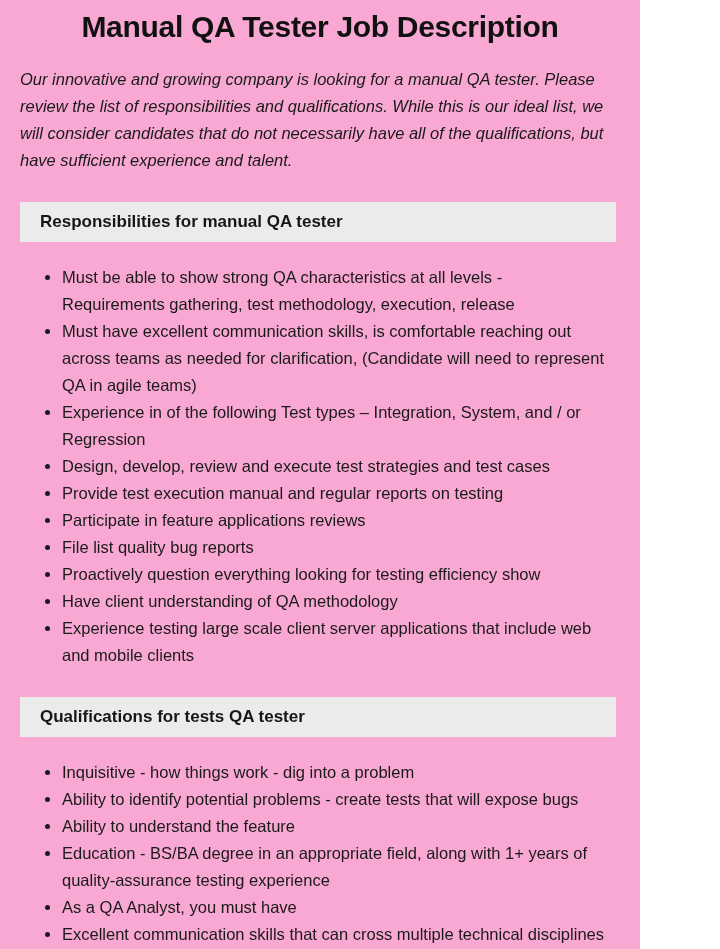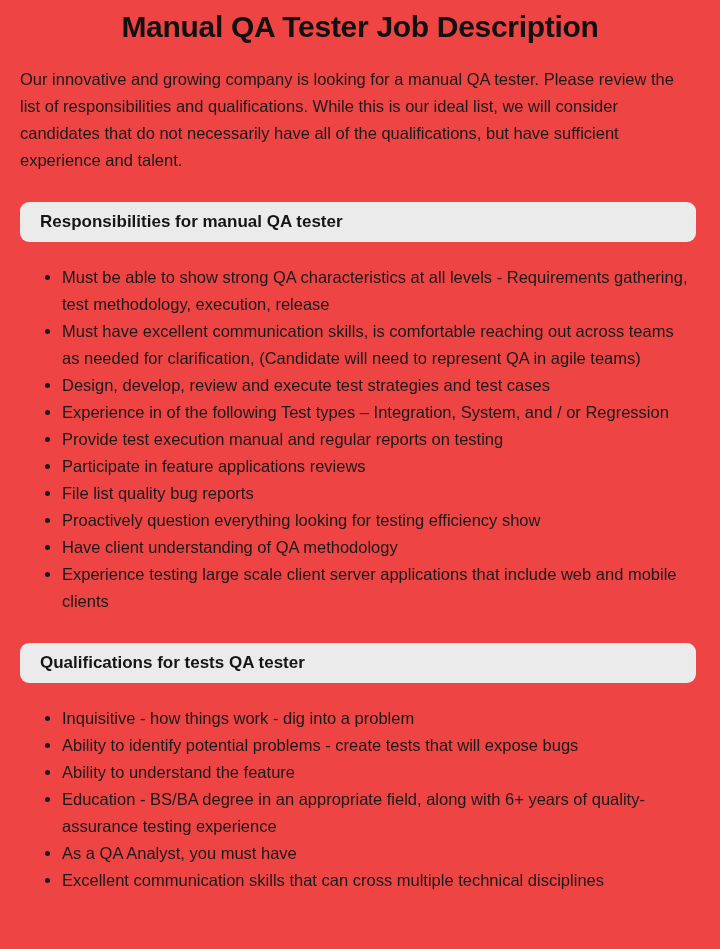--- a/index.html
+++ b/index.html
@@ -2,51 +2,51 @@
 <html><head>
 <meta charset="utf-8">
 <style>
   html, body {
     margin: 0;
     padding: 0;
     background: #ffffff;
   }
   .page {
     position: relative;
-    width: 720px;
+    width: 640px;
     height: 949px;
-    background: #ef4444;
+    background: #f9a8d4;
     color: #1a1a1a;
     font-family: "Liberation Sans", sans-serif;
     overflow: hidden;
   }
   .page-title {
     margin: 5px 0 0 0;
     text-align: center;
     font-size: 30px;
     line-height: 44px;
     font-weight: bold;
     letter-spacing: -0.3px;
     color: #111111;
   }
   .intro {
     margin: 17px 24px 0 20px;
     font-size: 16.5px;
     line-height: 27px;
+    font-style: italic;
   }
   .section-bar {
     margin: 28px 24px 0 20px;
     background: #ebebeb;
     box-sizing: border-box;
     padding: 9px 20px 9px 20px;
     font-size: 17px;
     line-height: 22px;
     font-weight: bold;
     color: #161616;
-    border-radius: 9px;
   }
   ul.bullet-list {
     list-style: none;
     margin: 22px 32px 0 0;
     padding: 0 0 0 62px;
     font-size: 16.5px;
     line-height: 27px;
   }
   ul.bullet-list li {
     position: relative;
@@ -69,36 +69,36 @@
 
   <h1 class="page-title">Manual QA Tester Job Description</h1>
 
   <p class="intro">Our innovative and growing company is looking for a manual QA tester. Please review the list of responsibilities and qualifications. While this is our ideal list, we will consider candidates that do not necessarily have all of the qualifications, but have sufficient experience and talent.</p>
 
   <section>
     <div class="section-bar">Responsibilities for manual QA tester</div>
     <ul class="bullet-list">
         <li>Must be able to show strong QA characteristics at all levels - Requirements gathering, test methodology, execution, release</li>
         <li>Must have excellent communication skills, is comfortable reaching out across teams as needed for clarification, (Candidate will need to represent QA in agile teams)</li>
+        <li>Experience in of the following Test types – Integration, System, and / or Regression</li>
         <li>Design, develop, review and execute test strategies and test cases</li>
-        <li>Experience in of the following Test types – Integration, System, and / or Regression</li>
         <li>Provide test execution manual and regular reports on testing</li>
         <li>Participate in feature applications reviews</li>
         <li>File list quality bug reports</li>
         <li>Proactively question everything looking for testing efficiency show</li>
         <li>Have client understanding of QA methodology</li>
         <li>Experience testing large scale client server applications that include web and mobile clients</li>
       </ul>
   </section>
 
   <section>
     <div class="section-bar">Qualifications for tests QA tester</div>
     <ul class="bullet-list">
         <li>Inquisitive - how things work - dig into a problem</li>
         <li>Ability to identify potential problems - create tests that will expose bugs</li>
         <li>Ability to understand the feature</li>
-        <li>Education - BS/BA degree in an appropriate field, along with 6+ years of quality-assurance testing experience</li>
+        <li>Education - BS/BA degree in an appropriate field, along with 1+ years of quality-assurance testing experience</li>
         <li>As a QA Analyst, you must have</li>
         <li>Excellent communication skills that can cross multiple technical disciplines</li>
       </ul>
   </section>
 
 </main>
 
 </body></html>

